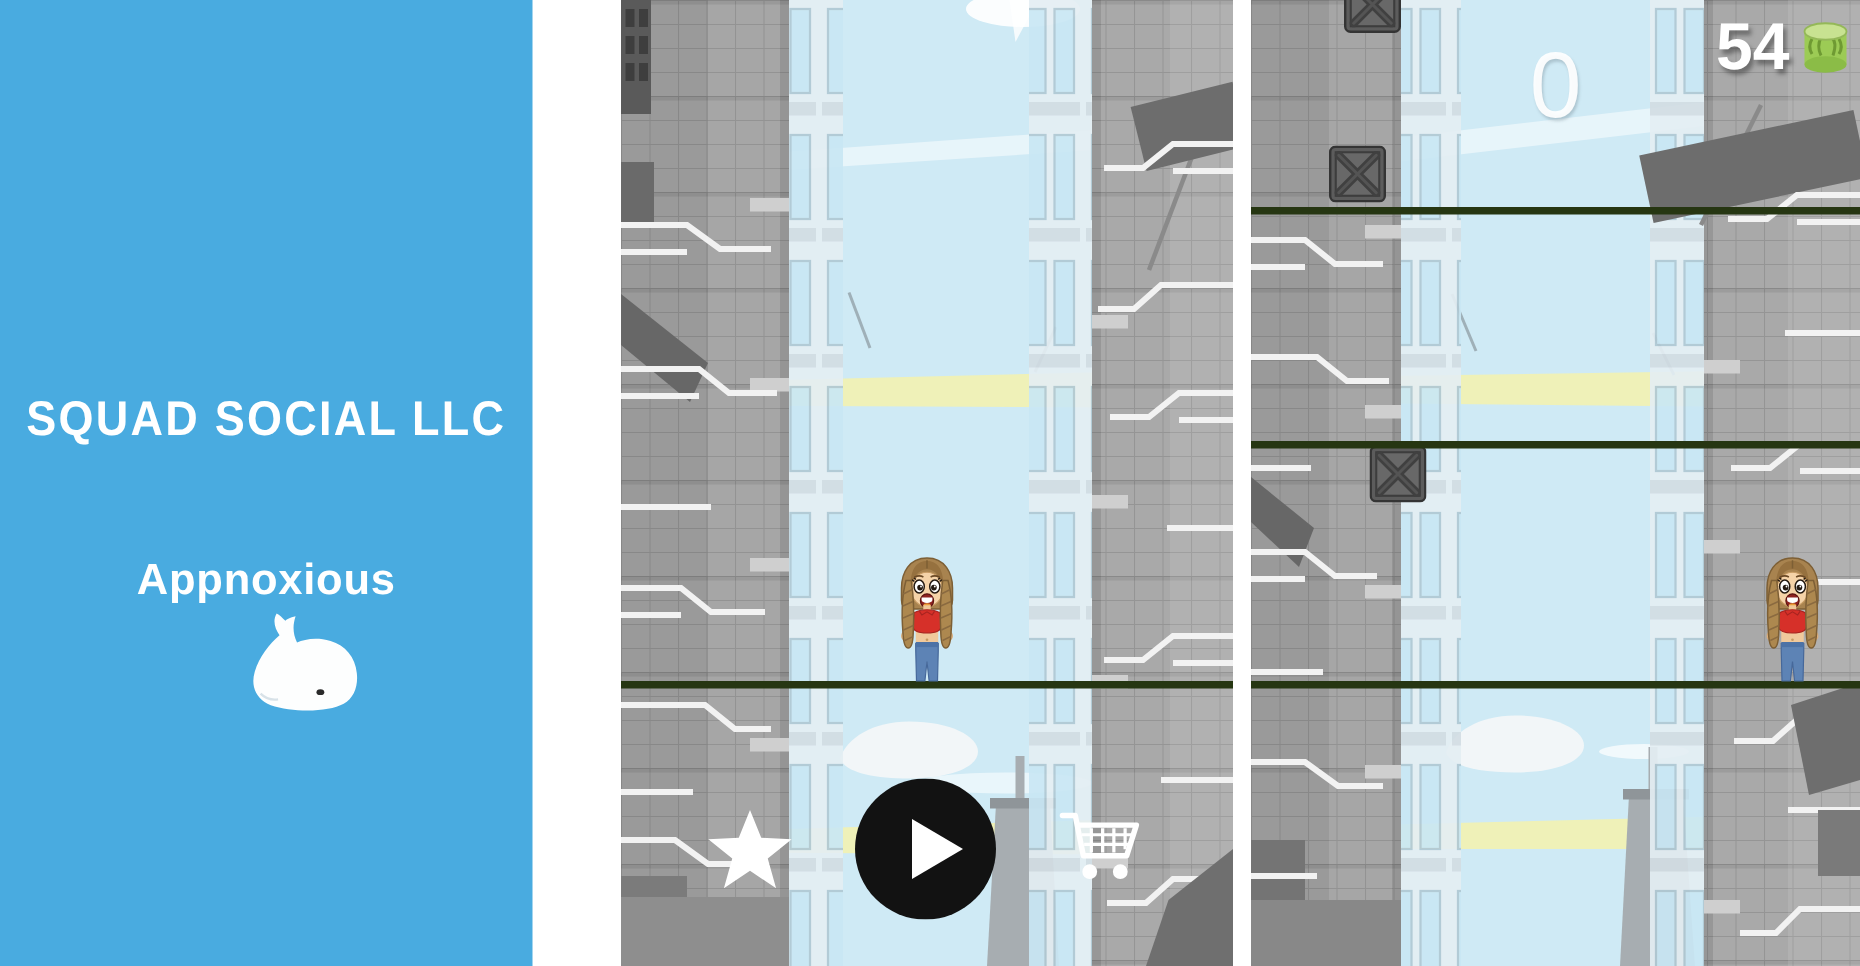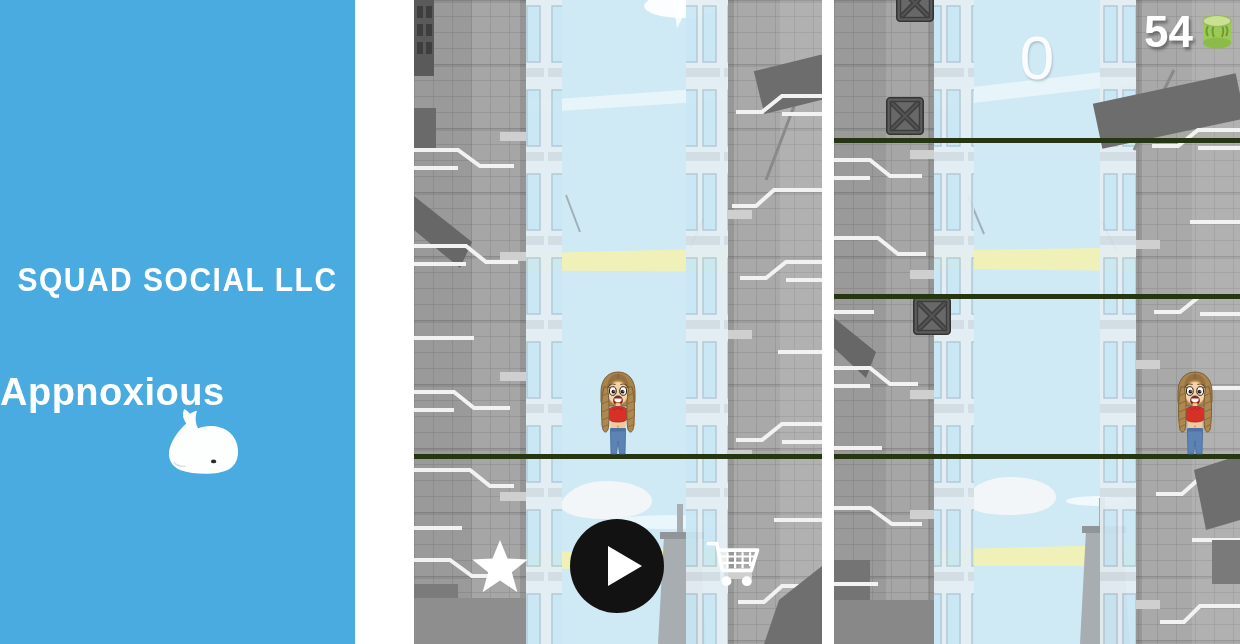--- a/index.html
+++ b/index.html
@@ -4,22 +4,22 @@
 <style>
   html,body{margin:0;padding:0;background:#ffffff;}
   .stage{position:relative;width:1240px;height:644px;background:#ffffff;overflow:hidden;
          font-family:"Liberation Sans", sans-serif;}
   .panel{position:absolute;top:0;height:644px;overflow:hidden;}
   
   .panel-brand{left:0;width:355px;background:#49ABE0;}
   .company-name{position:absolute;top:263px;left:0;right:0;text-align:center;
                 color:#ffffff;font-size:30px;font-weight:800;letter-spacing:1.5px;
                 transform:scaleY(1.08);}
-  .studio-name{position:absolute;top:371px;left:0;right:0;text-align:left;
-               color:#ffffff;font-size:38px;font-weight:700;letter-spacing:.5px;}
+  .studio-name{position:absolute;top:371px;left:0;right:0;text-align:center;
+               color:#ffffff;font-size:29px;font-weight:700;letter-spacing:.5px;}
   .whale{position:absolute;top:406px;left:157px;}
   
   .panel-menu{left:414px;width:408px;}
   .panel-play{left:834px;width:406px;}
   .bg-svg{position:absolute;top:0;left:0;}
   .best-label{position:absolute;top:129px;left:0;right:0;text-align:center;padding-left:38px;
               color:rgba(255,255,255,.78);font-size:27px;font-weight:400;letter-spacing:2px;}
   .score-label{position:absolute;top:22px;left:0;right:0;text-align:center;
                color:rgba(255,255,255,.92);font-size:62px;font-weight:400;
                text-shadow:1px 2px 2px rgba(110,130,140,.35);}

